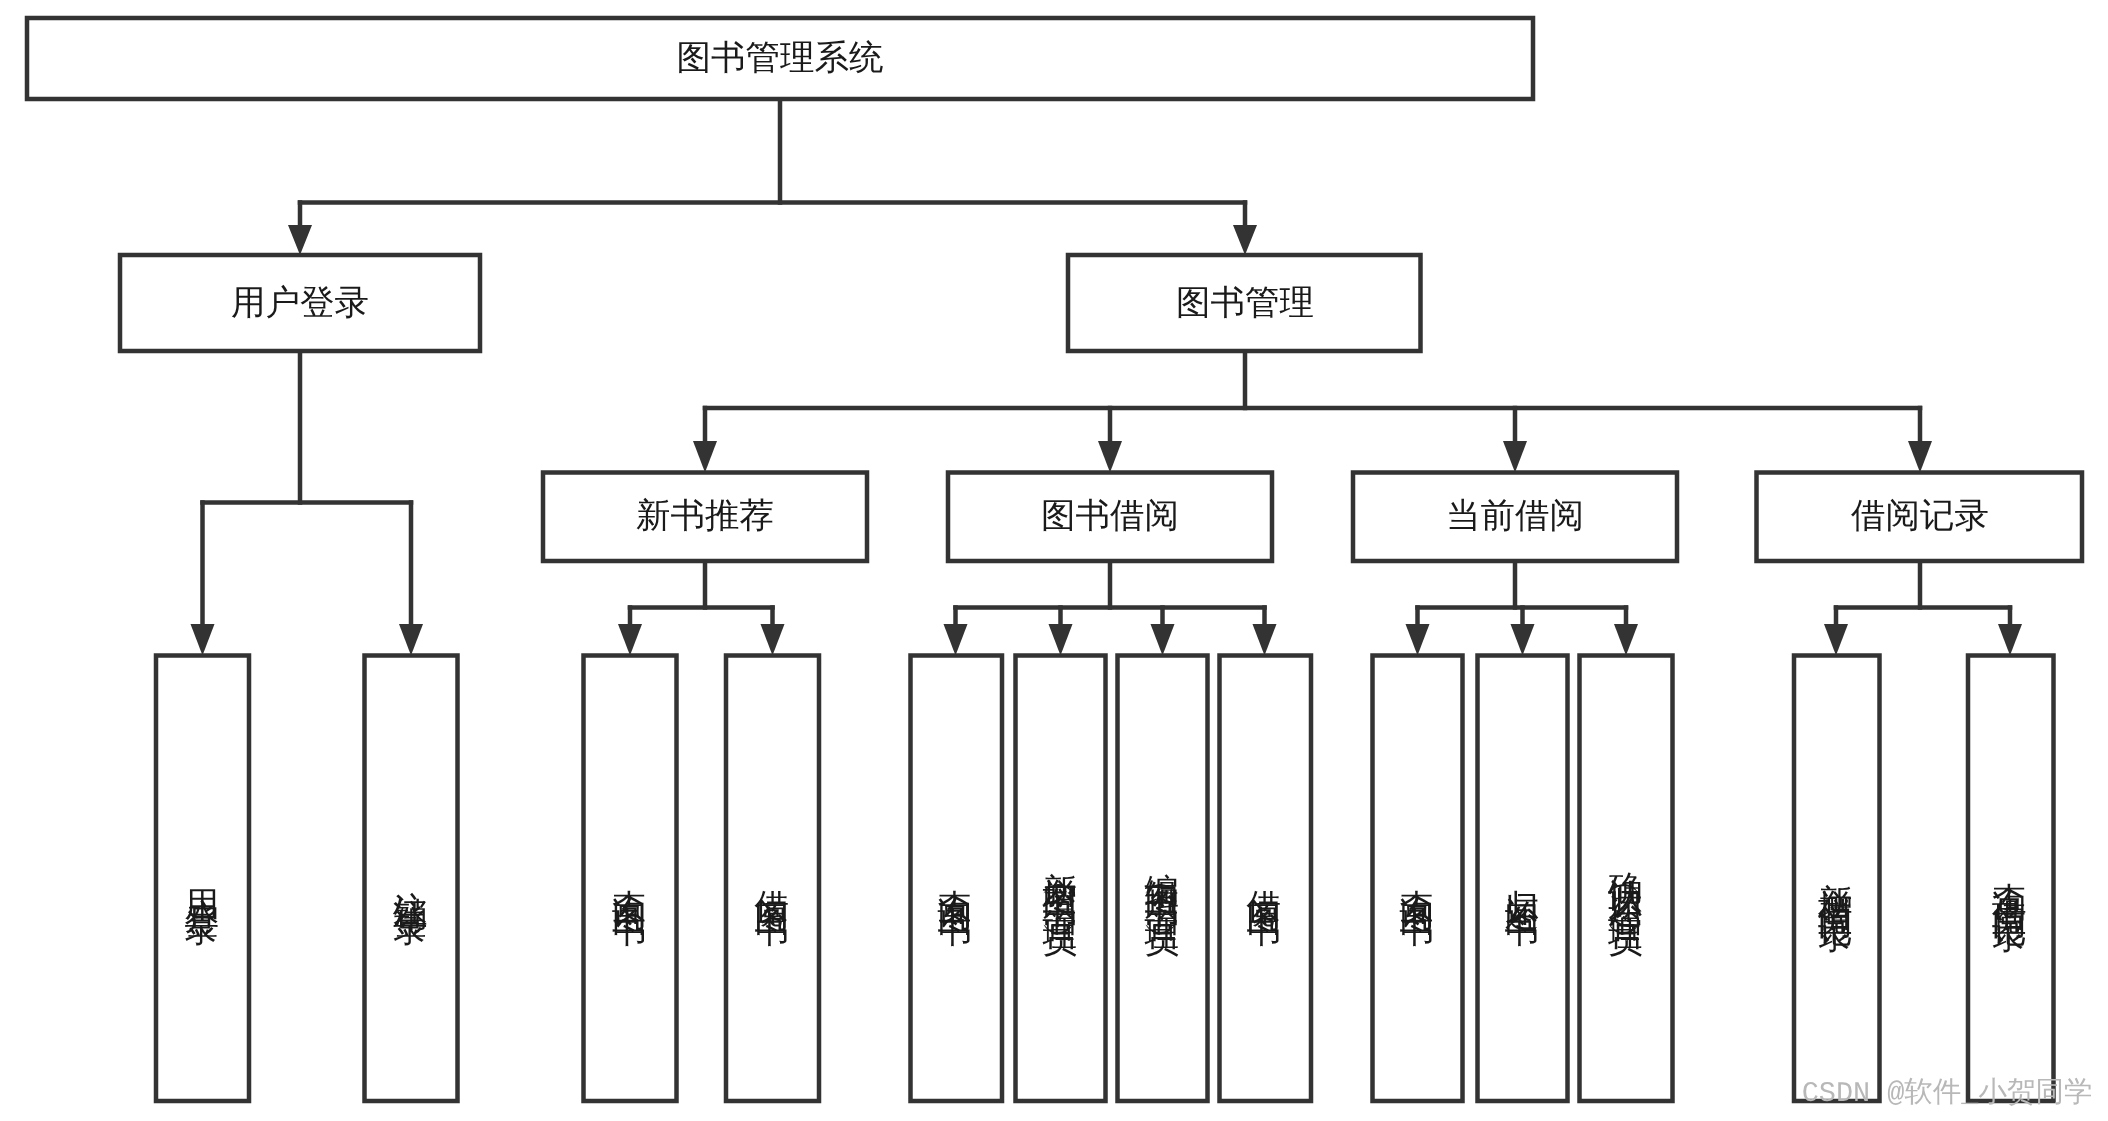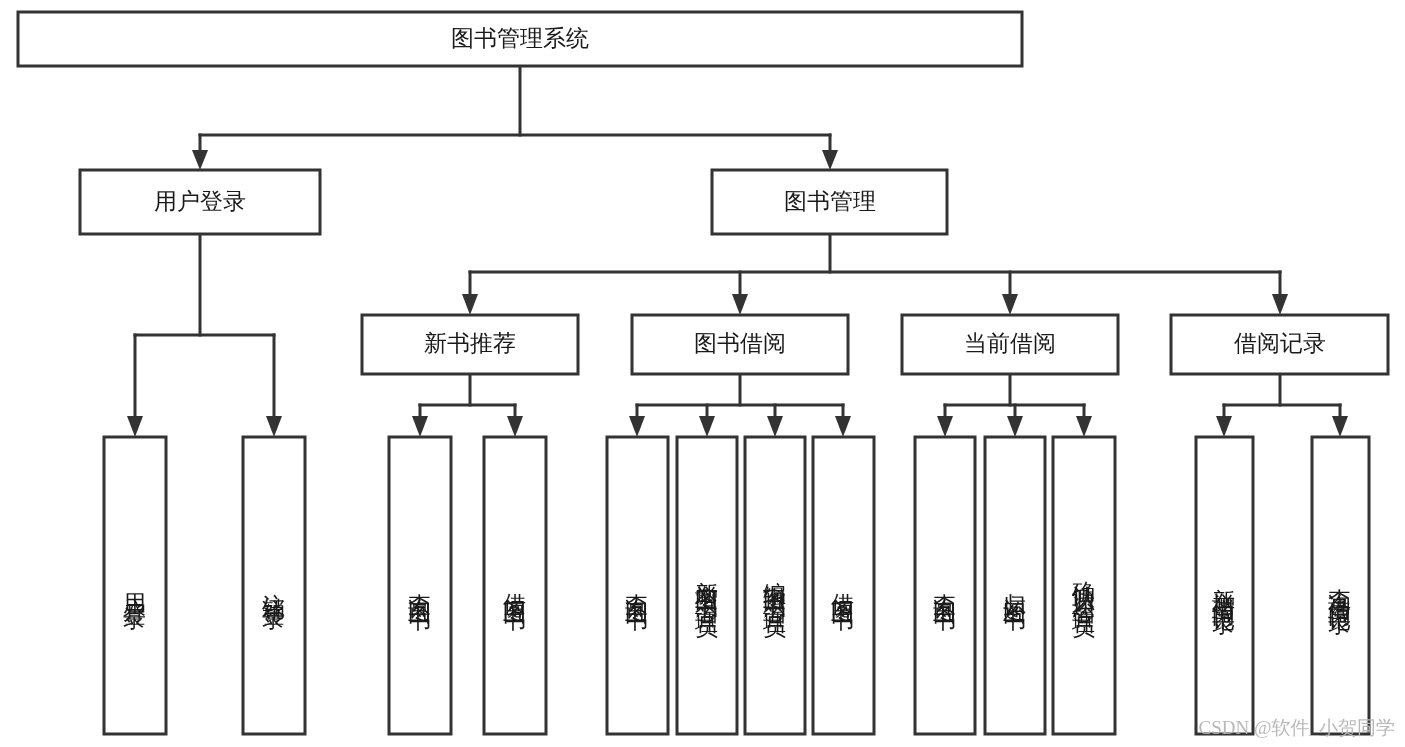--- a/index.html
+++ b/index.html
@@ -49,21 +49,21 @@
     text-orientation: upright;
     glyph-orientation-vertical: 0deg;
     letter-spacing: 5px;
     text-anchor: middle;
     dominant-baseline: central;
   }
   .watermark {
     position: absolute;
     right: 10px;
     bottom: 6px;
-    font-family: Liberation Serif, serif;
+    font-family: Liberation Mono, monospace;
     font-size: 19px;
     color: #b8b8b8;
     white-space: nowrap;
     pointer-events: none;
   }
 </style>
 </head>
 <body>
 
 <svg id="diagram" viewBox="0 0 1405 747" xmlns="http://www.w3.org/2000/svg">

